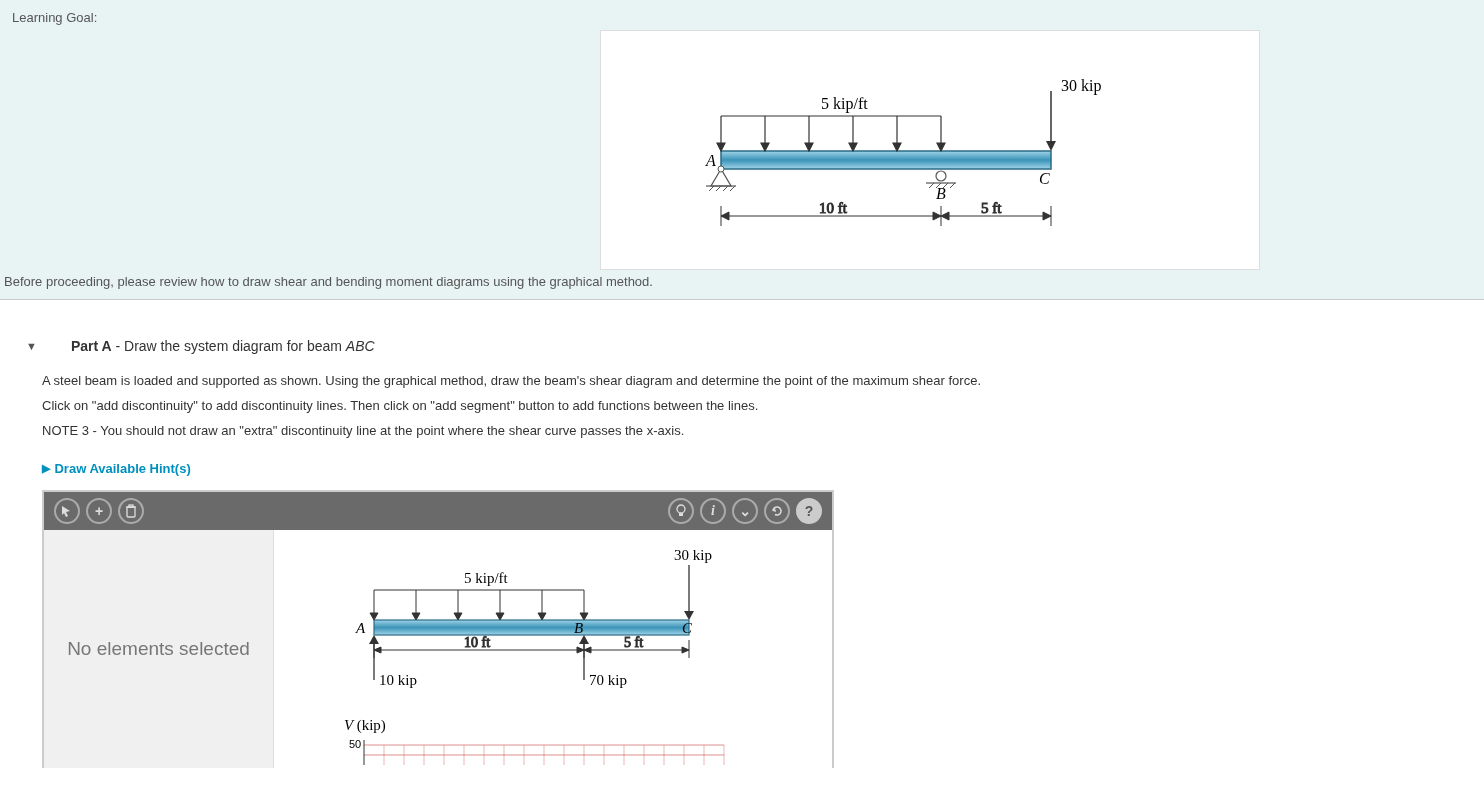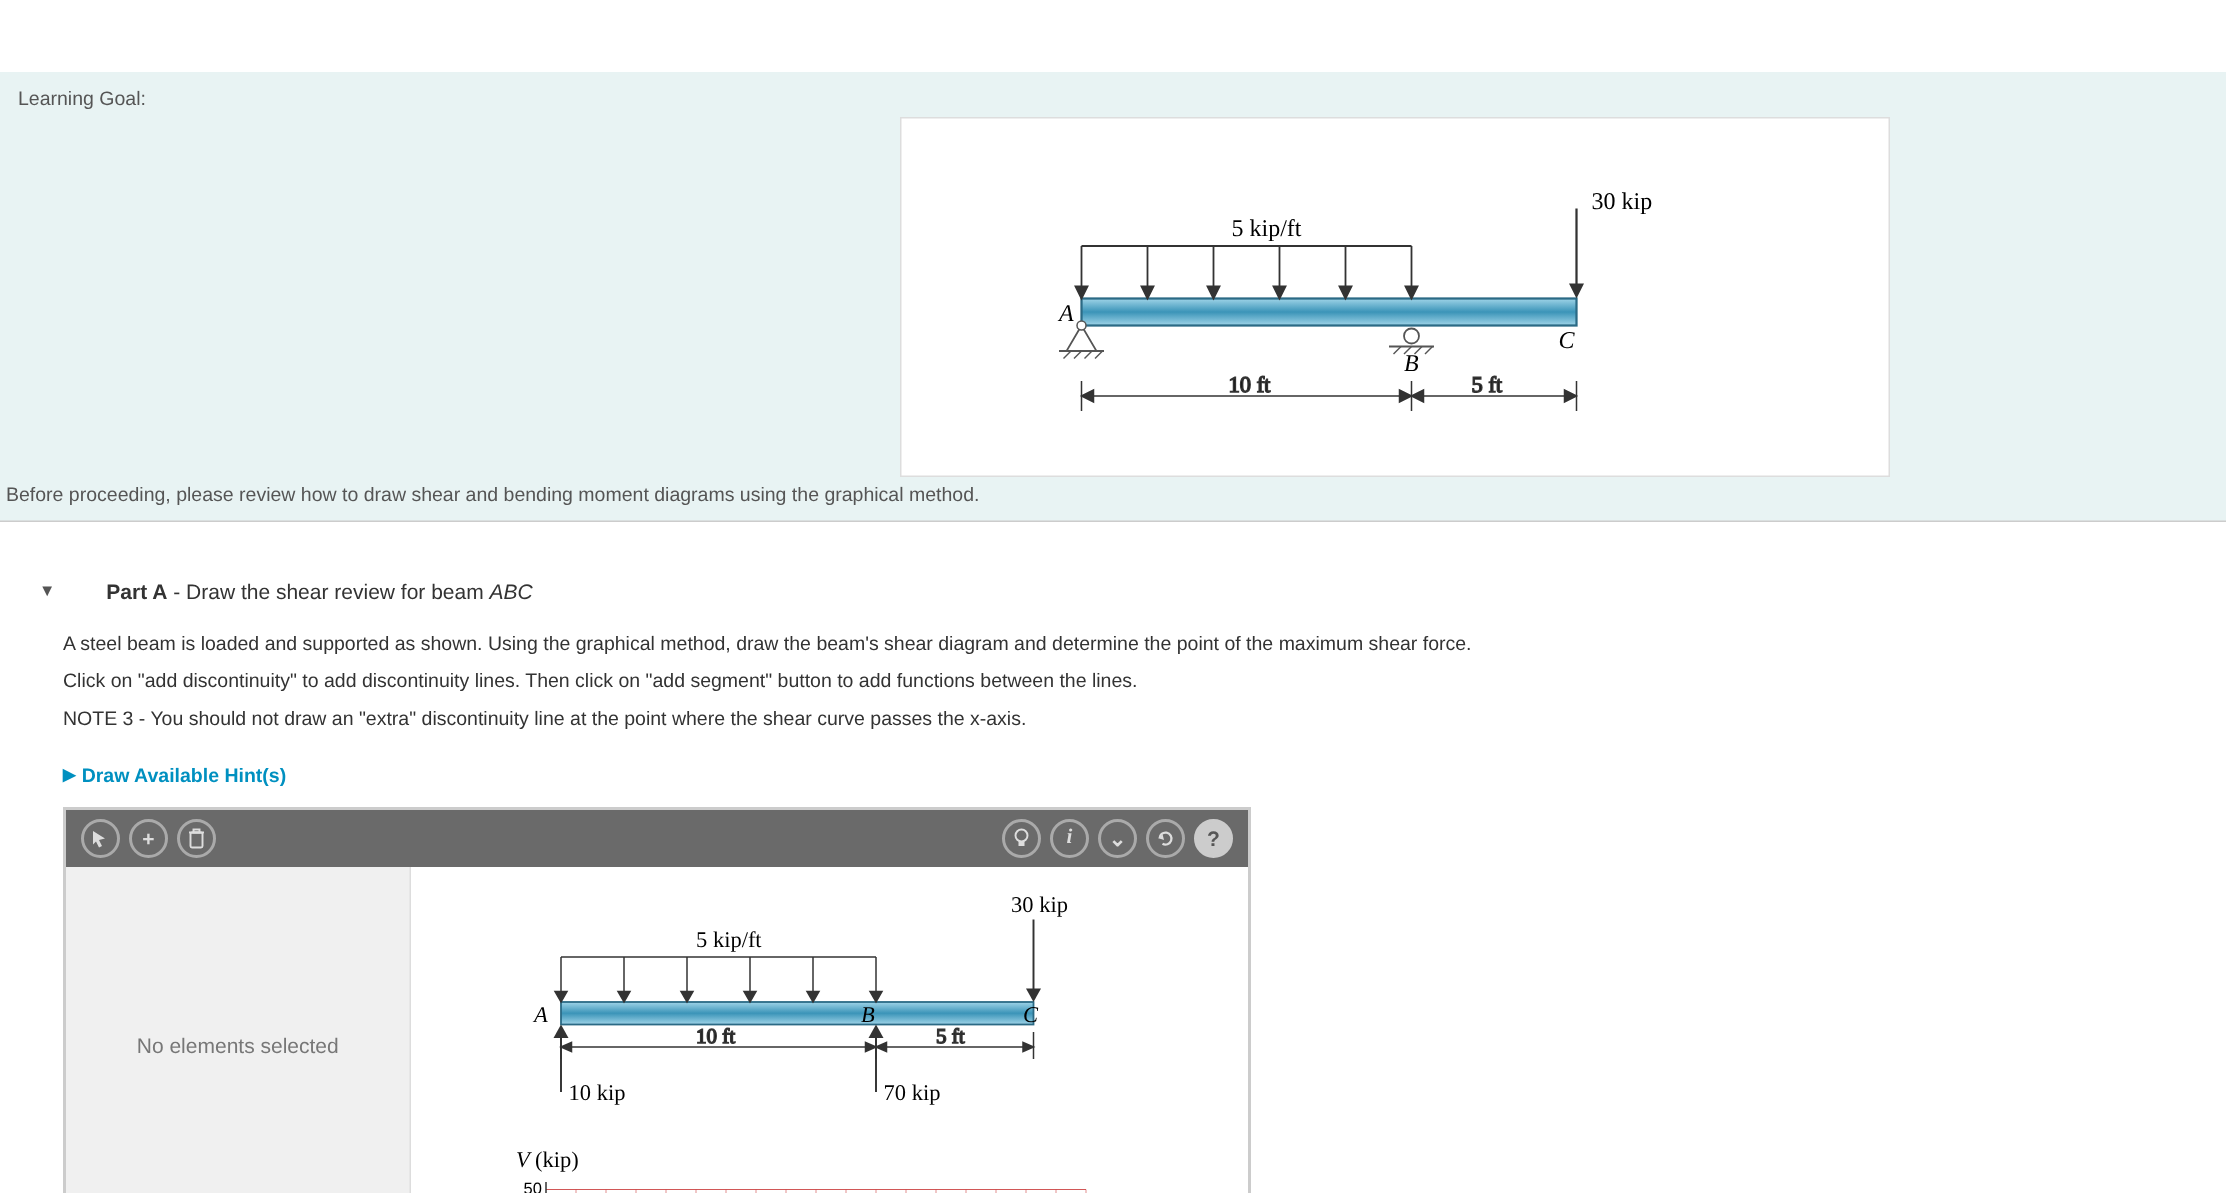--- a/index.html
+++ b/index.html
@@ -3,21 +3,20 @@
 <meta charset="utf-8">
 <style>
   * { box-sizing: border-box; margin: 0; padding: 0; }
   body { font-family: Arial, Helvetica, sans-serif; font-size: 13px; color: #333; background: #fff; }
   .topbox {
     background: #e8f3f3;
     padding: 10px 12px 16px 12px;
     position: relative;
     min-height: 300px;
     border-bottom: 1px solid #ccc;
-    margin-top: 48px;
   }
   .learning-goal { font-size: 13px; color: #555; }
   .figure-panel {
     position: absolute;
     left: 600px; top: 30px;
     width: 660px; height: 240px;
     background: #fff;
     border: 1px solid #ddd;
   }
   .before-text {
@@ -46,21 +45,21 @@
     padding: 0 10px;
   }
   .tb-left, .tb-right { display: flex; gap: 6px; align-items:center;}
   .tb-btn {
     width: 26px; height: 26px; border-radius: 13px;
     border: 2px solid #aaa; background: #6a6a6a;
     color: #ddd; display:flex; align-items:center; justify-content:center;
     font-size: 14px; font-weight:bold; cursor:pointer;
   }
   .tool-body { display:flex; height: 238px; }
-  .sidepanel { width: 230px; background:#f0f0f0; border-right:1px solid #ddd; display:flex; align-items:center; justify-content:center; color:#777; font-size:14px;}
+  .sidepanel { width: 230px; background:#f0f0f0; border-right:1px solid #ddd; display:flex; align-items:center; justify-content:center; color:#777; font-size:19px;}
   .canvas-area { flex:1; position:relative; background:#fff; overflow:hidden;}
 </style>
 </head>
 <body>
 
 <div class="topbox">
   <div class="learning-goal">Learning Goal:</div>
 
   <div class="figure-panel">
     <svg width="660" height="240" viewBox="0 0 660 240">
@@ -146,21 +145,21 @@
   </div>
 
   <div class="before-text">Before proceeding, please review how to draw shear and bending moment diagrams using the graphical method.</div>
 </div>
 
 <div class="main">
 
   <div class="part-header">
     <span class="caret">▼</span>
     <span>
-      <b>Part A</b><span> - Draw the shear review for beam </span><i>ABC</i>
+      <b>Part A</b><span> - Draw the system diagram for beam </span><i>ABC</i>
     </span>
   </div>
 
   <div class="instructions">
     <p>A steel beam is loaded and supported as shown. Using the graphical method, draw the beam's shear diagram and determine the point of the maximum shear force.</p>
     <p>Click on "add discontinuity" to add discontinuity lines. Then click on "add segment" button to add functions between the lines.</p>
     <p>NOTE 3 - You should not draw an "extra" discontinuity line at the point where the shear curve passes the x-axis.</p>
   </div>
 
   <div class="hint-link">

